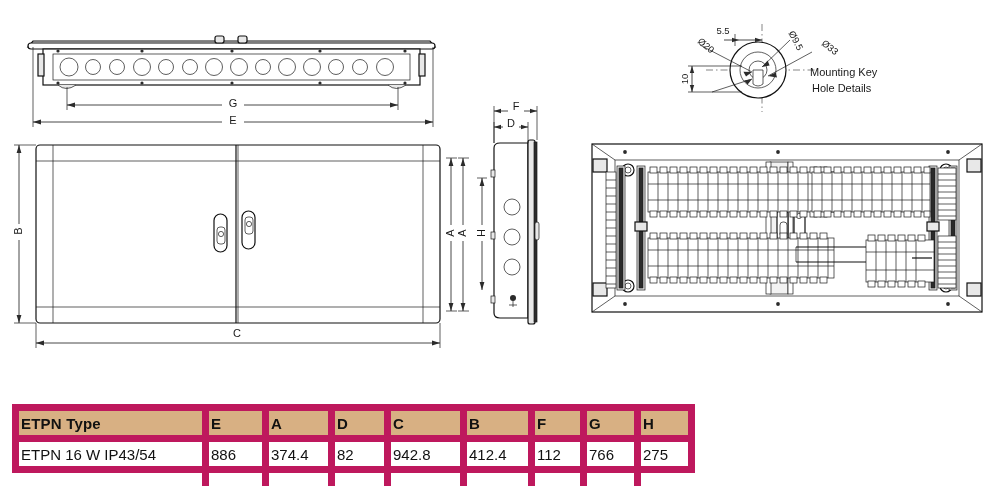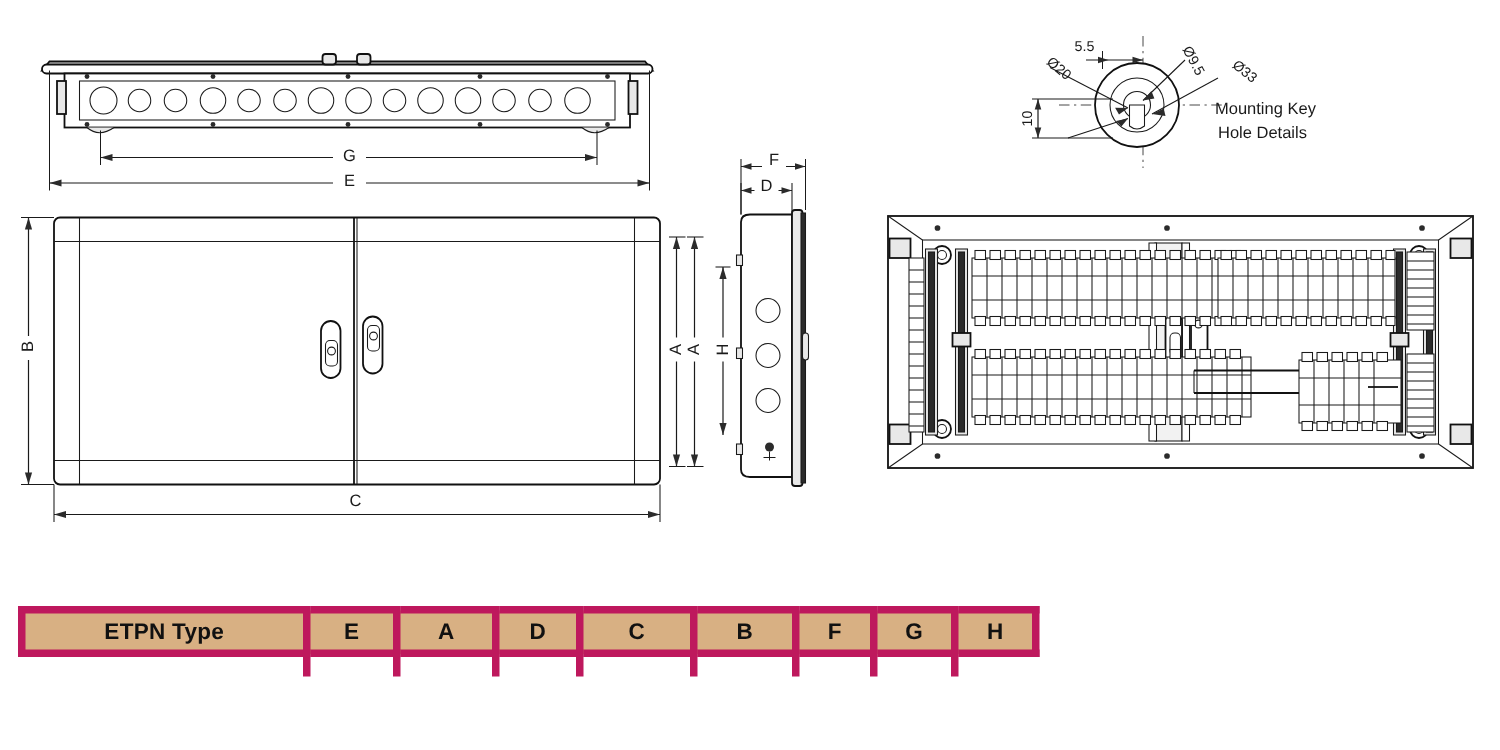--- a/index.html
+++ b/index.html
@@ -35,22 +35,22 @@
     top: 404px;
     width: 648px;
   }
   table.spec {
     border-collapse: collapse;
     table-layout: fixed;
     width: 648px;
     font-family: "Liberation Sans", sans-serif;
   }
   table.spec th, table.spec td {
-    border: 5px solid #be185d;
-    text-align: center;
+    border: 7px solid #be185d;
+    text-align: left;
     font-size: 15px;
     height: 24px;
     padding: 0 2px;
     background: #ffffff;
     white-space: nowrap;
   }
   table.spec thead th {
     font-weight: bold;
     font-size: 15px;
     letter-spacing: .2px;
@@ -655,20 +655,31 @@
           <th style="background: rgb(216, 176, 131);">A</th>
           <th style="background: rgb(216, 176, 131);">D</th>
           <th style="background: rgb(216, 176, 131);">C</th>
           <th style="background: rgb(216, 176, 131);">B</th>
           <th style="background: rgb(216, 176, 131);">F</th>
           <th style="background: rgb(216, 176, 131);">G</th>
           <th style="background: rgb(216, 176, 131);">H</th>
         </tr>
       </thead>
       <tbody>
+        <tr>
+          <td class="type-cell">ETPN 16 W IP43/54</td>
+          <td>886</td>
+          <td>374.4</td>
+          <td>82</td>
+          <td>942.8</td>
+          <td>412.4</td>
+          <td>112</td>
+          <td>766</td>
+          <td>275</td>
+        </tr>
         <tr class="ghost">
           <td></td>
           <td></td>
           <td></td>
           <td></td>
           <td></td>
           <td></td>
           <td></td>
           <td></td>
           <td></td>

